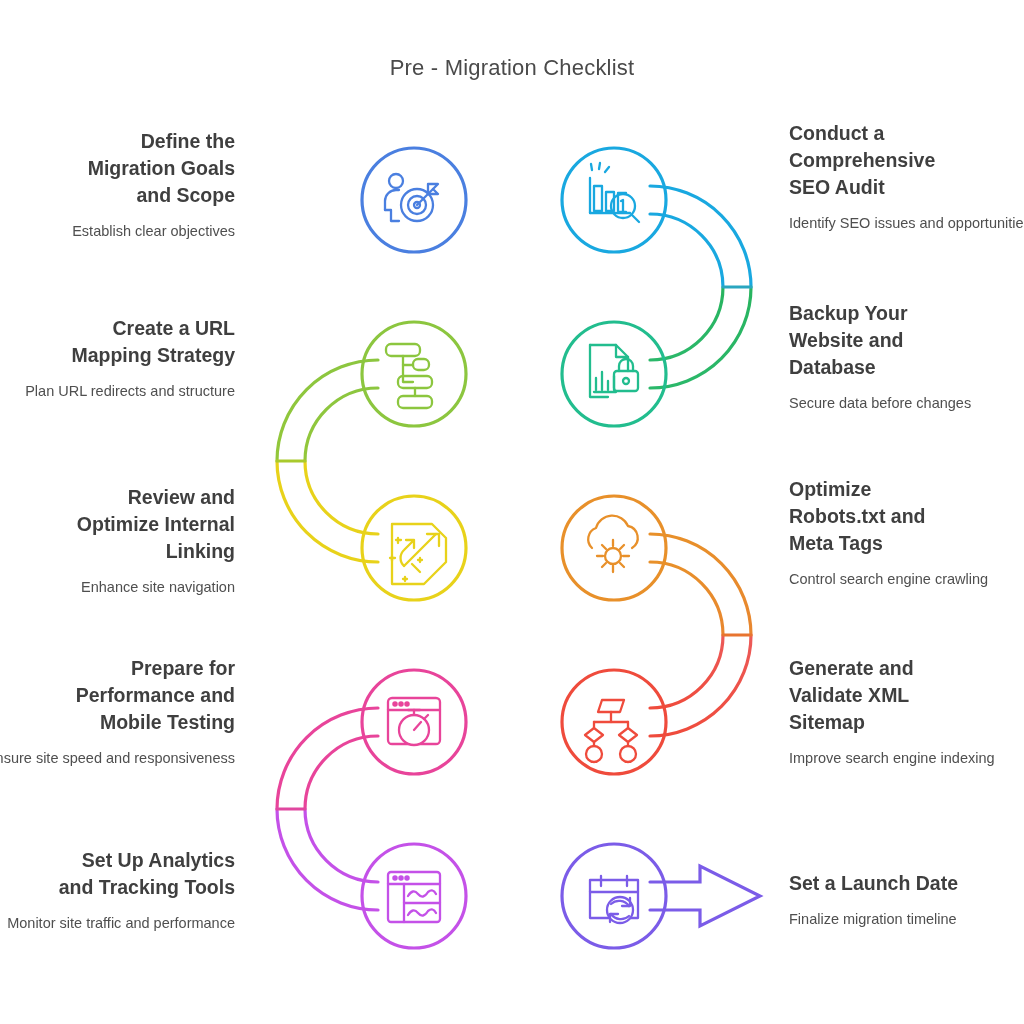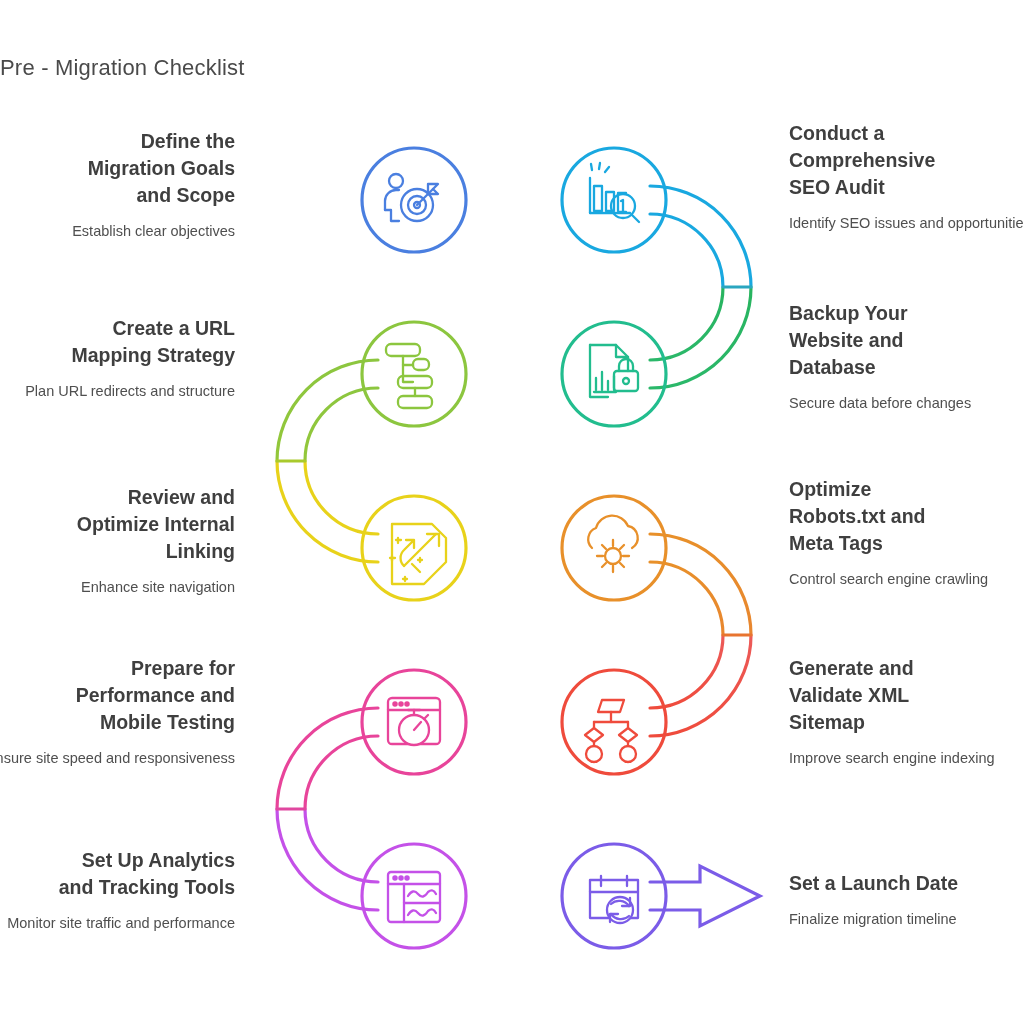--- a/index.html
+++ b/index.html
@@ -1,20 +1,20 @@
 <!DOCTYPE html>
 <html><head>
 <meta charset="utf-8">
 <style>
   html,body{margin:0;padding:0;background:#ffffff;}
   body{width:1024px;height:1024px;position:relative;overflow:hidden;
        font-family:"Liberation Sans","DejaVu Sans",sans-serif;
        -webkit-font-smoothing:antialiased;}
 
-  #title{position:absolute;left:0;top:55px;width:1024px;text-align:left;
+  #title{position:absolute;left:0;top:55px;width:1024px;text-align:center;
          font-size:22px;color:#4a4a4a;font-weight:400;letter-spacing:.2px;}
 
   #flow{position:absolute;left:0;top:0;width:1024px;height:1024px;}
 
   .txt{position:absolute;width:250px;}
   .txt .hd{font-size:19.5px;font-weight:bold;color:#3f3f3f;line-height:1.38;}
   .txt .sb{font-size:14.5px;color:#4f4f4f;line-height:1.5;margin-top:12px;font-weight:400;}
   .left{text-align:right;left:-15px;}
   .right{text-align:left;left:789px;}
 

